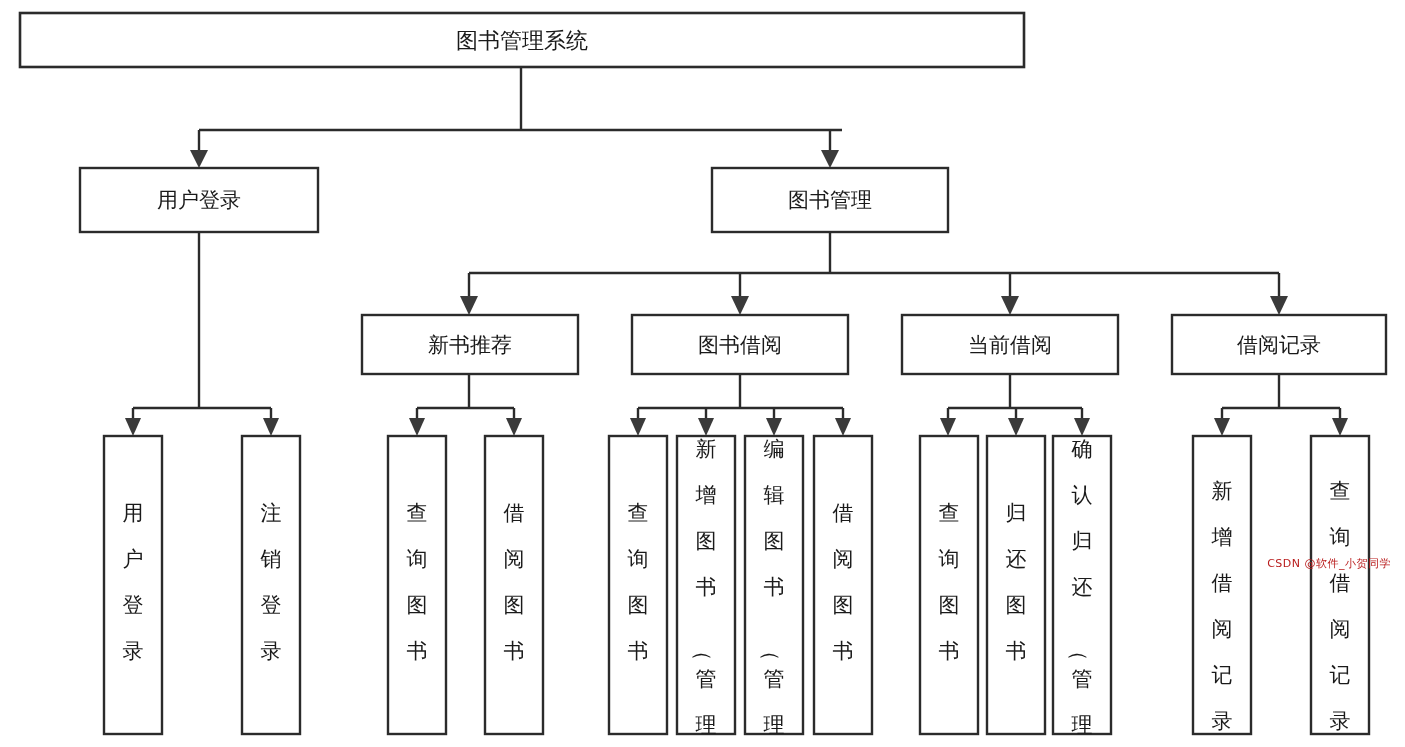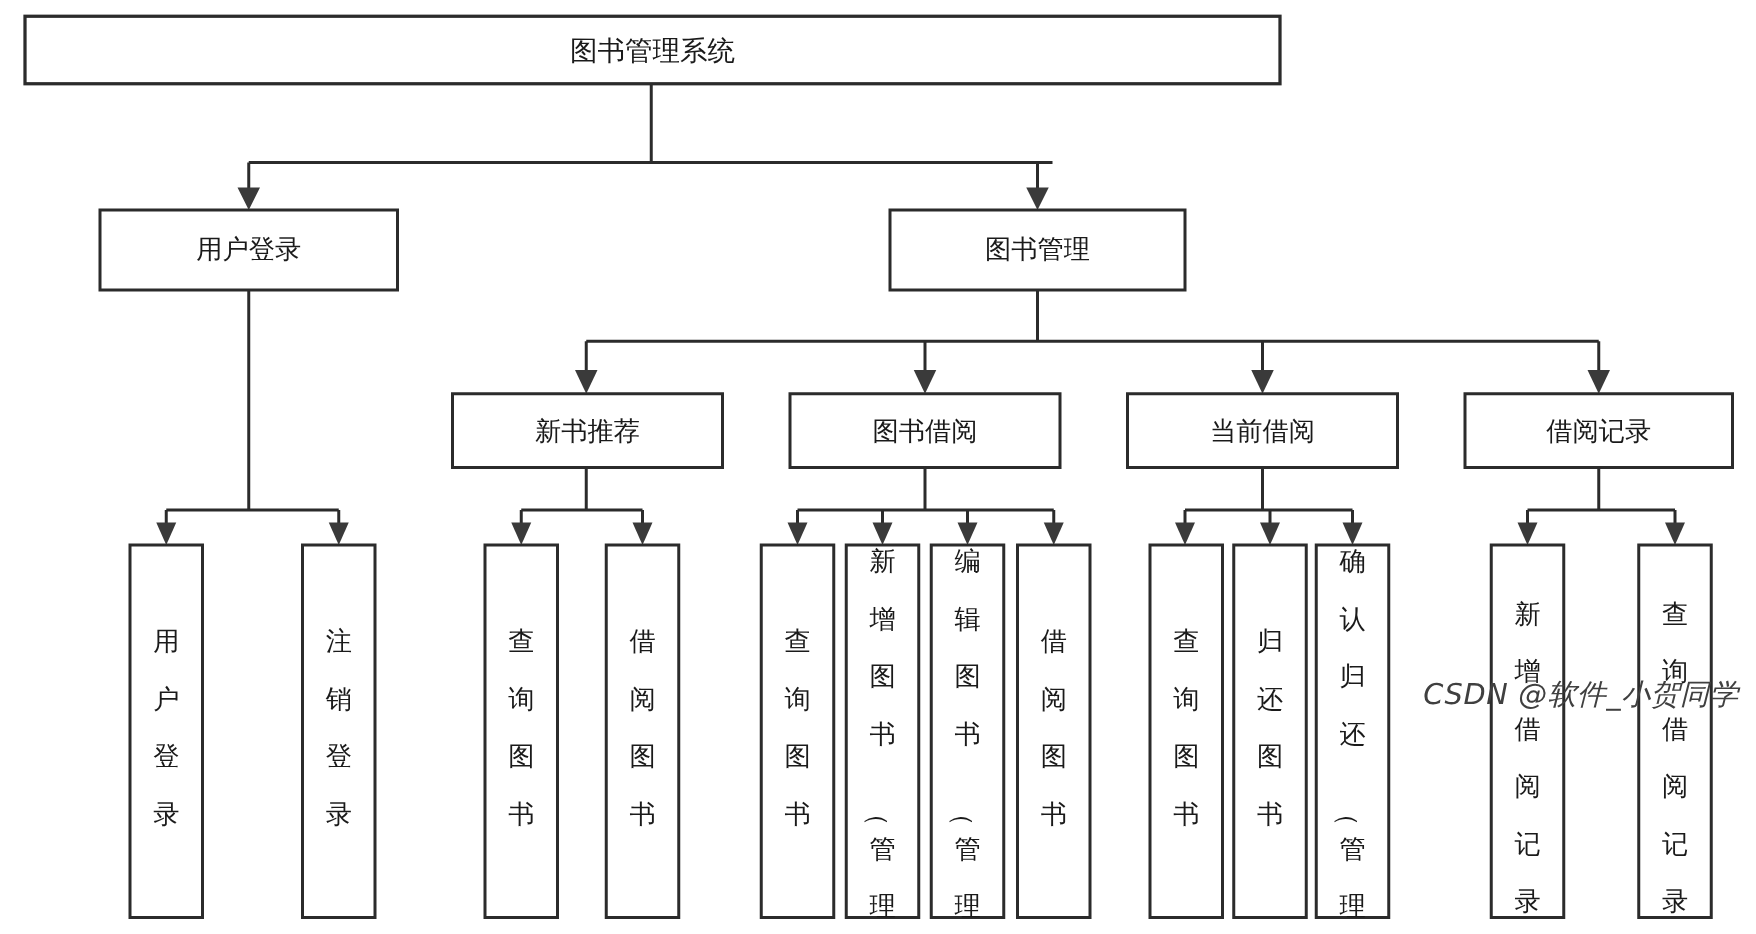--- a/index.html
+++ b/index.html
@@ -57,25 +57,24 @@
     font-family: "DejaVu Sans", "Liberation Sans", sans-serif;
     fill: #1a1a1a;
     font-size: 21px;
     text-anchor: middle;
   }
   .watermark {
     position: absolute;
     right: 14px;
     bottom: 6px;
     font-family: "DejaVu Sans", "Liberation Sans", sans-serif;
-    font-size: 23px;
-    color: #404040;
+    font-size: 11px;
+    color: #b91c1c;
     white-space: nowrap;
     letter-spacing: 0.5px;
-    font-style: italic;
   }
 </style>
 </head>
 <body>
 
 <div id="diagram-root">
 
   <svg id="flowchart" viewBox="0 0 1405 747" xmlns="http://www.w3.org/2000/svg">
 
     <g>

